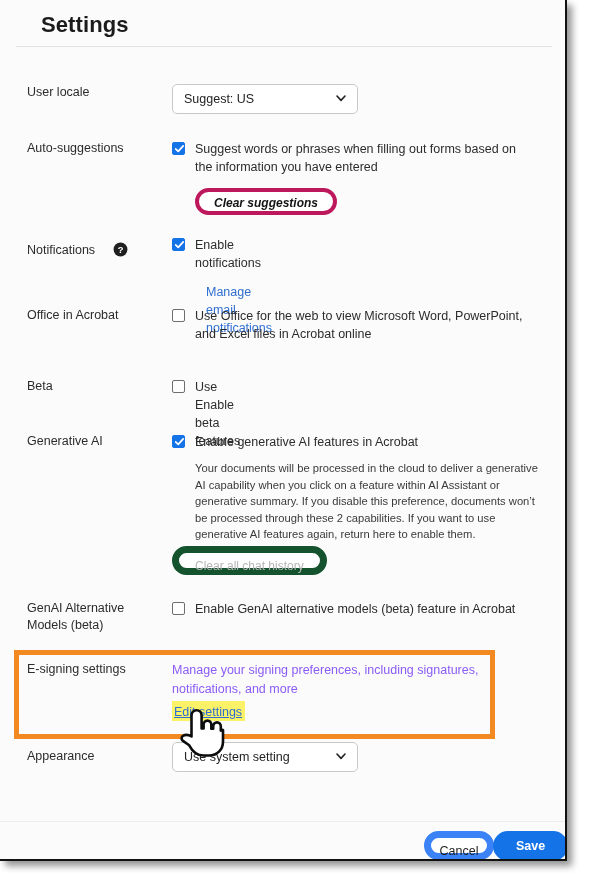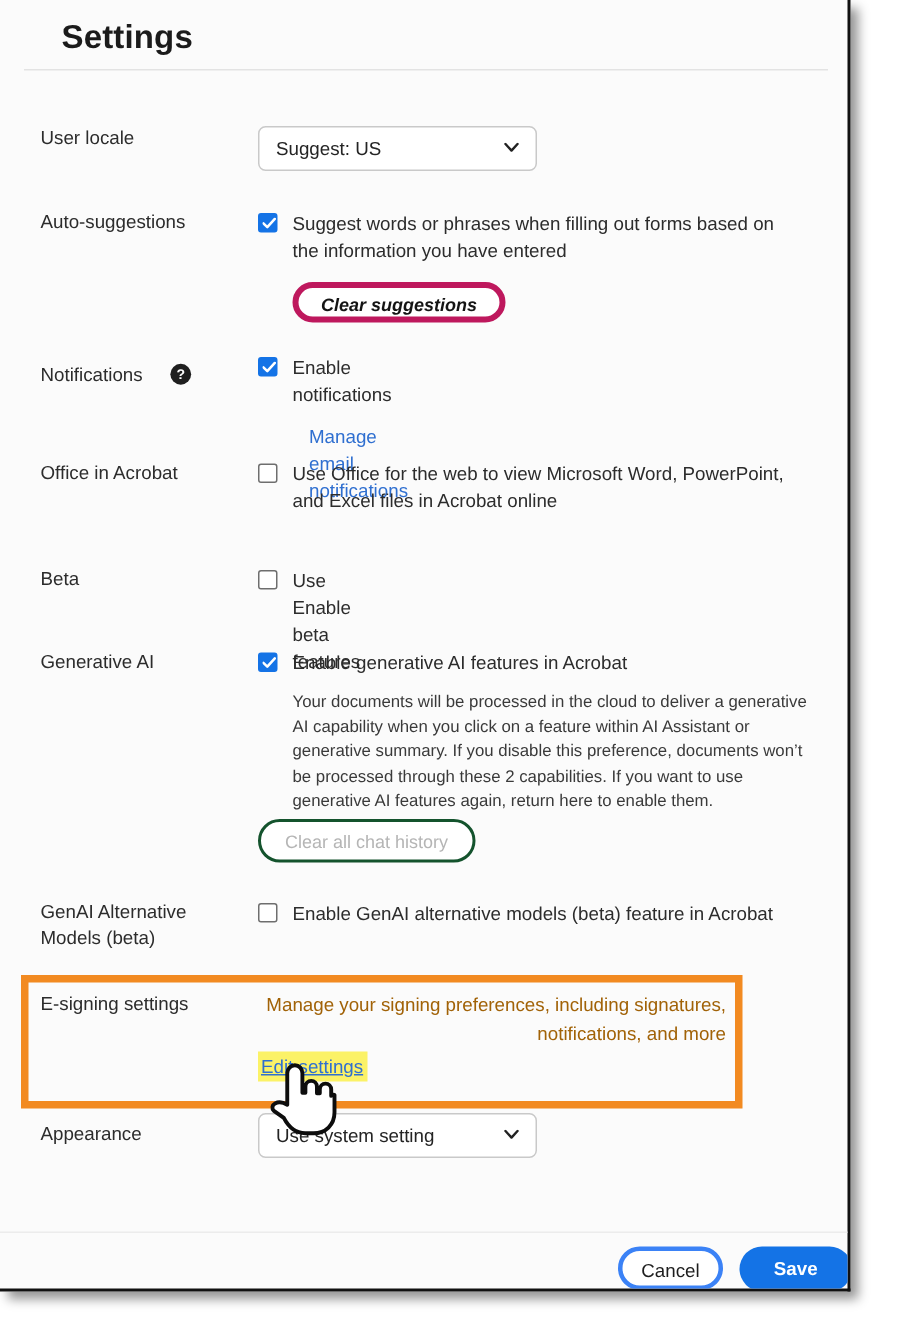--- a/index.html
+++ b/index.html
@@ -110,21 +110,21 @@
   }
   .pill.dark {
     border: 4px solid #be185d;
     color: #141414;
     padding: 0 15px;
     height: 27px;
     line-height: 23px;
     font-style: italic;
   }
   .pill.disabled {
-    border: 2px solid #14532d;
+    border: 7px solid #14532d;
     color: #b5b5b5;
     font-weight: normal;
     padding: 0 16px;
     height: 29px;
     line-height: 27px;
   }
 
   
   .link {
     font-size: 12.5px;
@@ -178,23 +178,23 @@
 
   
   #footer-rule {
     position: absolute;
     left: 0; top: 821px;
     width: 567px; height: 1px;
     background: #ececec;
   }
   #cancel-btn {
     position: absolute;
-    left: 412px; top: 831px;
+    left: 424px; top: 831px;
     width: 70px; height: 29px;
-    border: 3px solid #3b82f6;
+    border: 7px solid #3b82f6;
     border-radius: 15px;
     background: #ffffff;
     color: #1d1d1d;
     font-size: 12.5px;
     line-height: 27px;
     text-align: center;
     box-sizing: border-box;
   }
   #save-btn {
     position: absolute;
@@ -312,21 +312,21 @@
         <span class="cb off"></span>
         <span class="cb-text" style="width:350px;">Enable GenAI alternative models (beta) feature in Acrobat</span>
       </div>
     </div>
   </div>
 
   <div id="esign-highlight"></div>
   <div class="row" style="top:661px;">
     <div class="row-label">E-signing settings</div>
     <div class="row-ctrl" style="width:320px;">
-      <div style="font-size:12.5px; color:#a16207; line-height:19px; width:312px;text-align:right;">Manage your signing preferences, including signatures, notifications, and more</div>
+      <div style="font-size:12.5px; color:#8b5cf6; line-height:19px; width:312px;">Manage your signing preferences, including signatures, notifications, and more</div>
       <div style="position:absolute; left:0px; top:41px;">
         <span class="marker"><a class="link-underline" href="#">Edit settings</a></span>
       </div>
     </div>
   </div>
 
   <div class="row" style="top:742px;">
     <div class="row-label" style="top:6px;">Appearance</div>
     <div class="row-ctrl">
       <div class="select">

